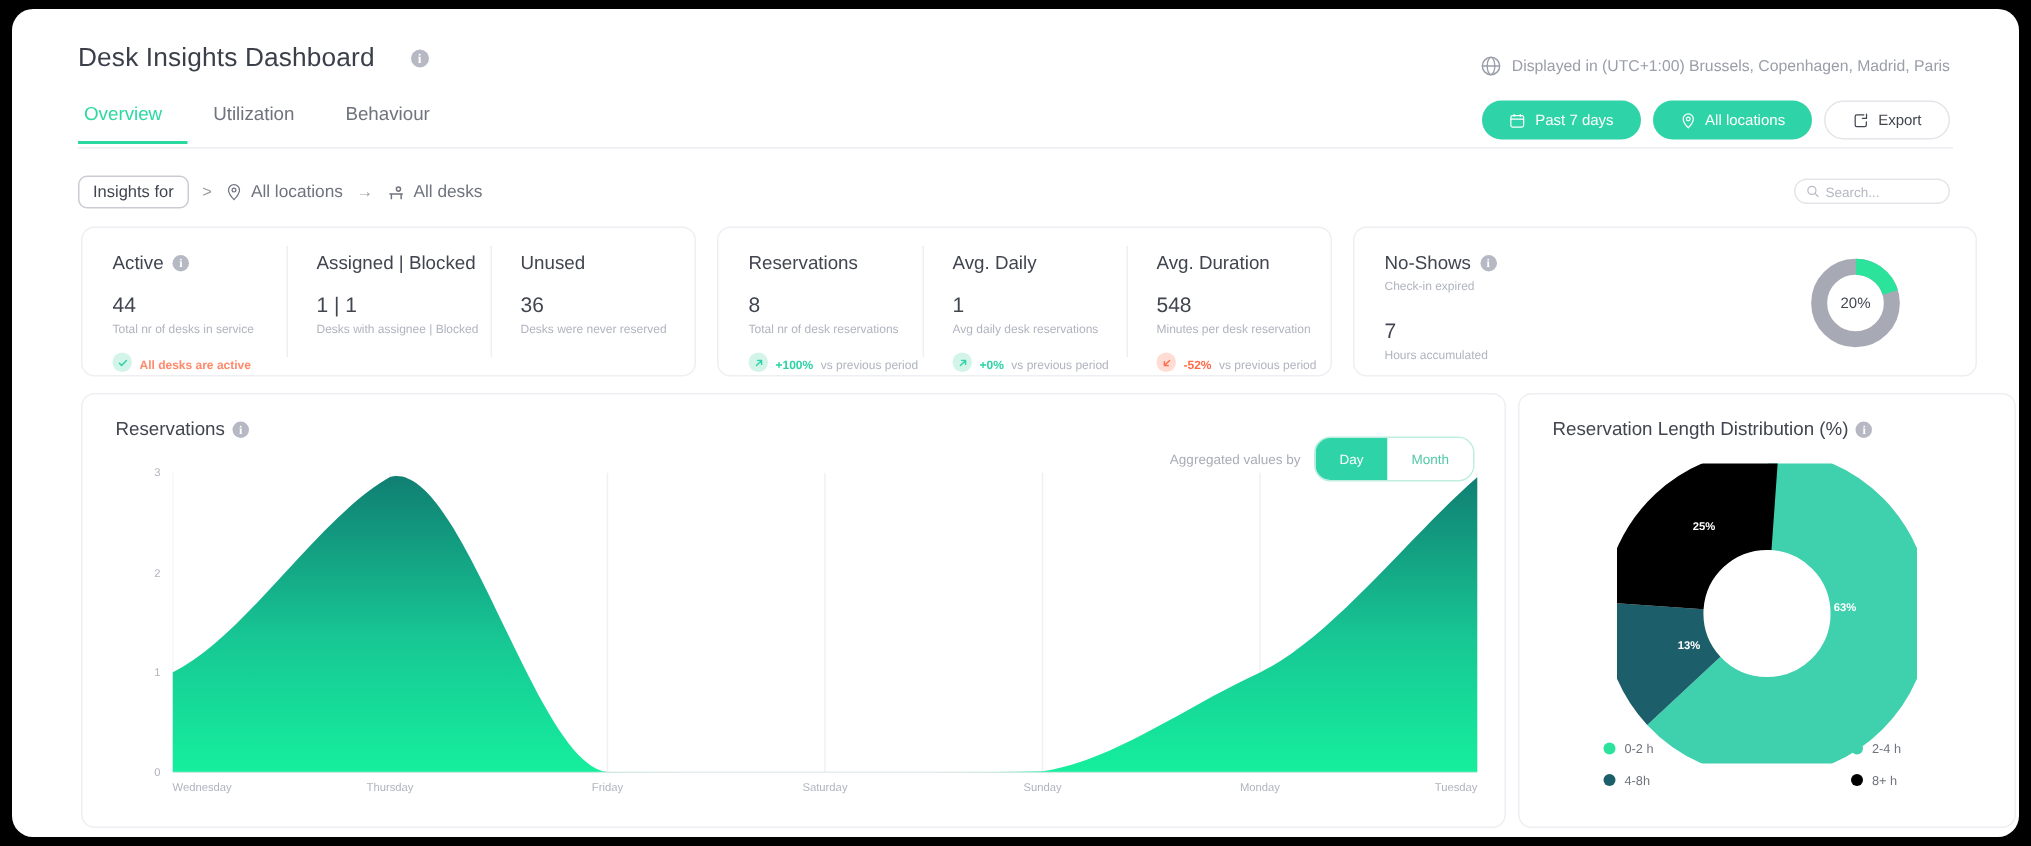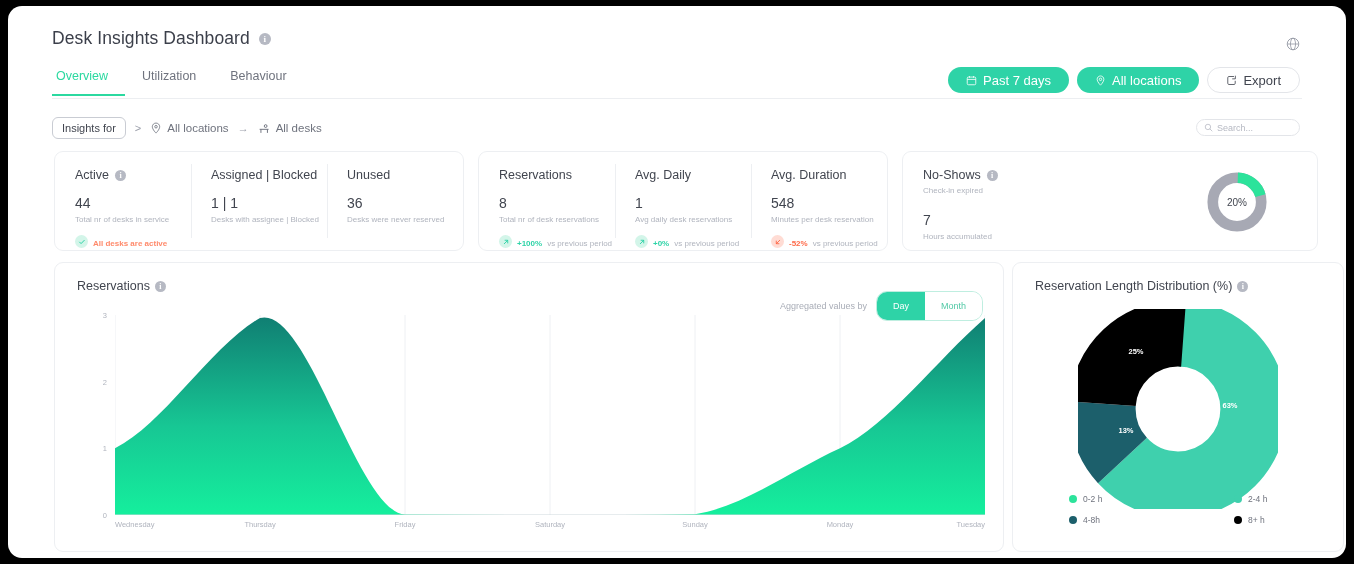--- a/index.html
+++ b/index.html
@@ -14,21 +14,21 @@
     left: 8px; top: 6px;
     width: 1338px; height: 552px;
     background: #ffffff;
     border-radius: 14px;
     overflow: hidden;
   }
 
   
   .page-title-row {
     position: absolute; left: 44px; top: 22px;
-    display: flex; align-items: center; gap: 9px;
+    display: flex; align-items: center; gap: 24px;
   }
   .page-title {
     font-size: 17.5px; color: #3b3f4a; letter-spacing: .1px;
   }
   .info-dot {
     width: 12px; height: 12px; border-radius: 50%;
     background: #b6b9c3; color: #fff;
     font-size: 9px; line-height: 12px; text-align: center;
     font-family: "Liberation Serif", serif; font-weight: bold;
     flex: none;
@@ -58,21 +58,21 @@
     height: 1px; background: #eceef1;
   }
 
   .hdr-buttons {
     position: absolute; right: 46px; top: 61px;
     display: flex; gap: 8px;
   }
   .btn {
     height: 26px; border-radius: 13px;
     display: flex; align-items: center; justify-content: center; gap: 6px;
-    font-size: 13px; cursor: pointer; padding: 0 18px; white-space: nowrap;
+    font-size: 10px; cursor: pointer; padding: 0 18px; white-space: nowrap;
   }
   .btn.primary { background: #2ed3a7; color: #fff; }
   .btn.ghost { background: #fff; color: #41454f; border: 1px solid #e3e5e9; }
   .btn svg { flex: none; }
 
   
   .crumb-row {
     position: absolute; left: 44px; top: 111px;
     display: flex; align-items: center; gap: 9px;
     font-size: 11.5px; color: #6f737e;
@@ -201,20 +201,21 @@
     <div class="page-title">Desk Insights Dashboard</div>
     <div class="info-dot">i</div>
   </div>
 
   <div class="tz-row">
     <svg class="globe" viewBox="0 0 16 16">
       <circle cx="8" cy="8" r="6.6" fill="none" stroke="#9a9ea9" stroke-width="1.1"></circle>
       <ellipse cx="8" cy="8" rx="2.9" ry="6.6" fill="none" stroke="#9a9ea9" stroke-width="1"></ellipse>
       <line x1="1.6" y1="8" x2="14.4" y2="8" stroke="#9a9ea9" stroke-width="1"></line>
     </svg>
+    <span>Displayed in (UTC+1:00) Brussels, Copenhagen, Madrid, Paris</span>
   </div>
 
   <div class="tabs">
     <div class="tab active">Overview</div>
     <div class="tab">Utilization</div>
     <div class="tab">Behaviour</div>
   </div>
   <div class="tab-rule"></div>
 
   <div class="hdr-buttons">

